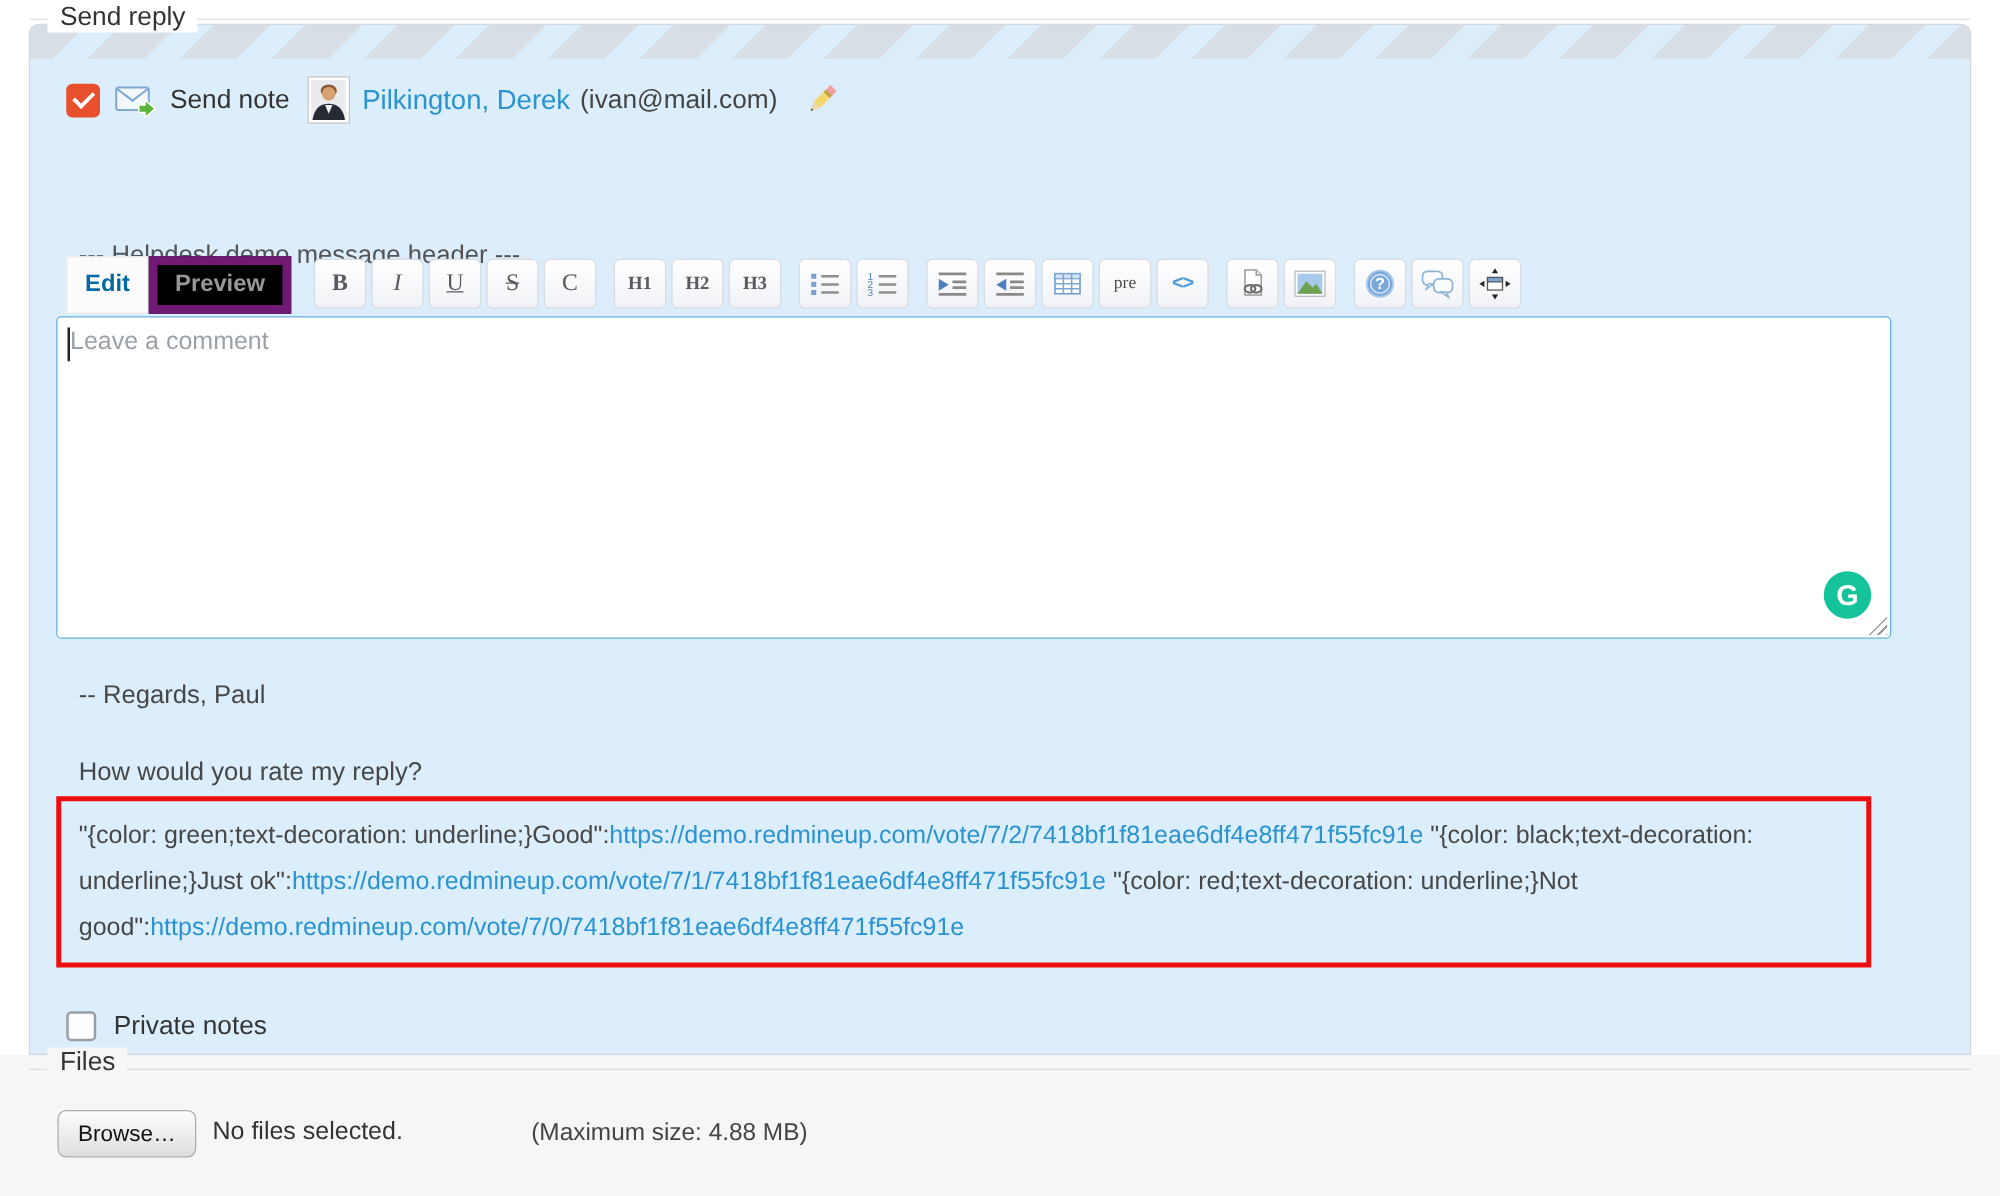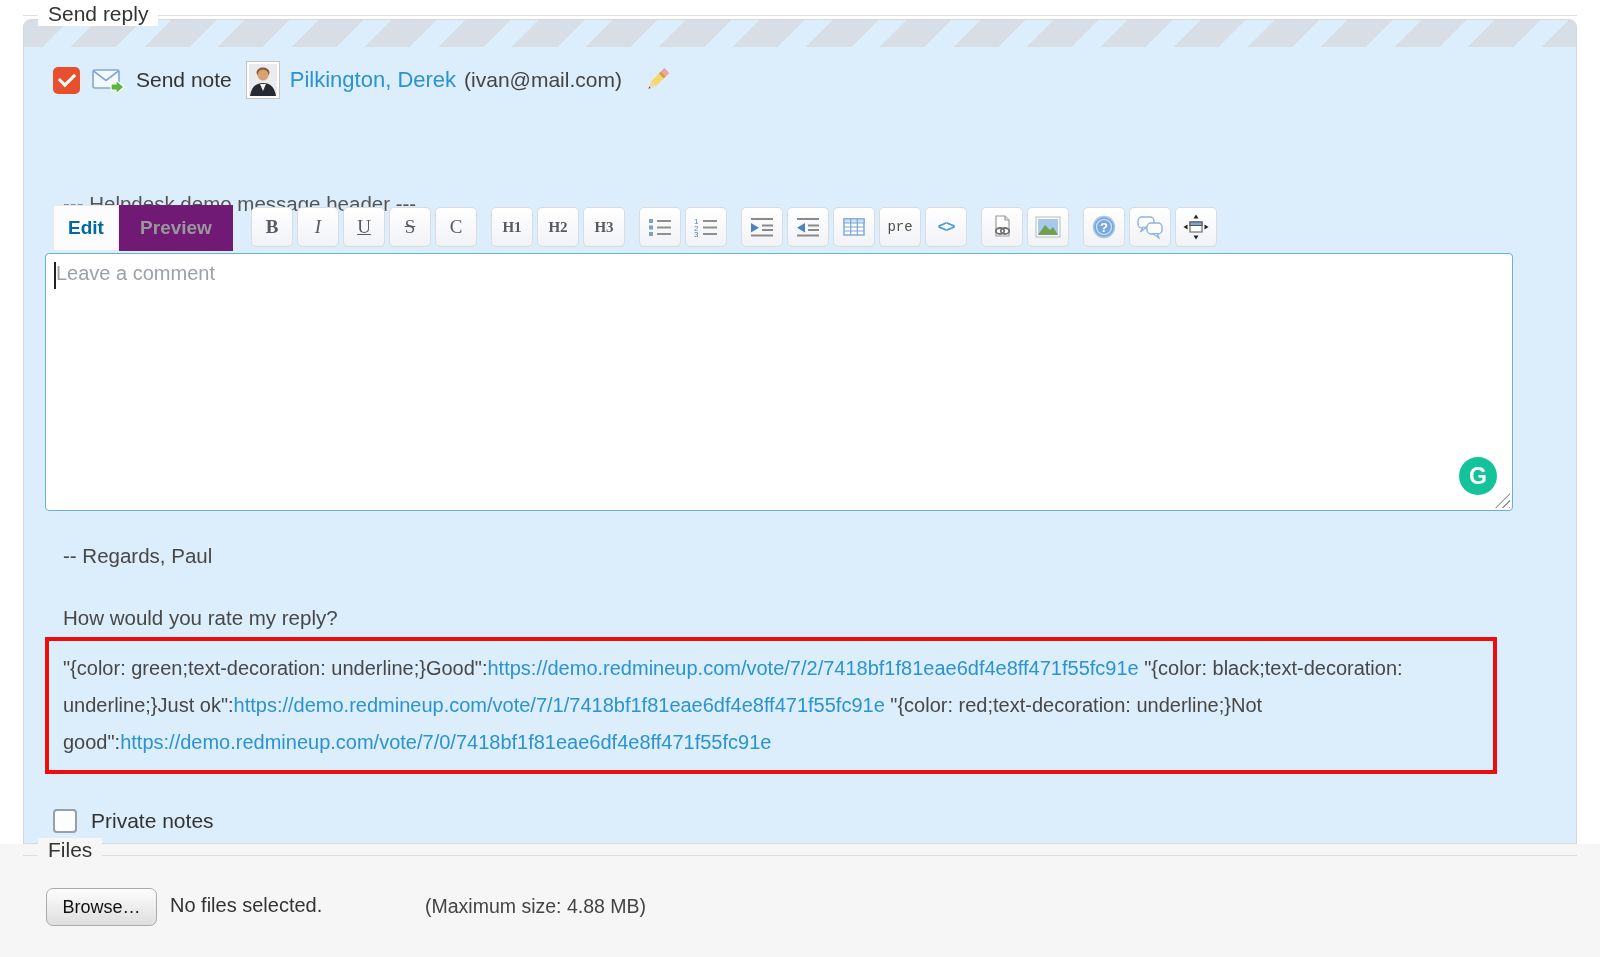--- a/index.html
+++ b/index.html
@@ -29,29 +29,29 @@
   .avatar-frame { border:1px solid #c3c3c3; background:#fff; padding:2px; line-height:0; margin:0 10px 0 14px; }
   .name-link { font-size:22px; color:#2a93d0; cursor:pointer; margin-right:8px; }
   .email-txt { font-size:21px; color:#444; margin-right:22px; }
 
   .hdr-msg { position:absolute; left:39px; top:139px; font-size:20.5px; color:#545454;margin-top:33px; }
 
   
   .toolbar { position:absolute; left:29px; top:185px; display:flex; align-items:flex-start; }
   .tab { height:46px; display:flex; align-items:center; justify-content:center; font-size:19px; font-weight:bold; cursor:pointer; }
   .tab-active { width:66px; background:#fcfcfd; border:1px solid #e9e9ec; color:#0369a1; }
-  .tab-idle { width:114px; background:#701a75; border:7px solid #701a75; color:#98989c; }
+  .tab-idle { width:114px; background:#000000; border:7px solid #701a75; color:#98989c; }
   .tb-gap { width:18px; }
   .tbtn { width:42px; height:40px; margin:2px 4px 0 0; border:1px solid #d9dce1; border-radius:5px;
           background:linear-gradient(#ffffff,#f1f2f6); display:flex; align-items:center; justify-content:center; cursor:pointer; }
   .gend { margin-right:14px; }
   .bt-letter { font-family:"Liberation Serif","DejaVu Serif",serif; font-size:19px; color:#565b61; }
   .b-bold { font-weight:bold; } .b-ital { font-style:italic; } .b-und { text-decoration:underline; } .b-str { text-decoration:line-through; }
   .b-h { font-size:15px; font-weight:bold;text-align:center; }
-  .b-pre { font-family:Liberation Mono, monospace; font-size:14px; color:#4e4e4e; }
+  .b-pre { font-family:Liberation Serif, serif; font-size:14px; color:#4e4e4e; }
   .b-code { font-size:16px; font-weight:bold; color:#4c9bd8; letter-spacing:-1px; }
 
   
   .ta-wrap { position:absolute; left:21px; top:233px; width:1468px; height:258px;border-radius:10px; }
   .ta-wrap textarea { width:100%; height:100%; border:1px solid #66b0de; border-radius:4px; background:#fff;
                       padding:8px 10px; font-family:"Liberation Sans","DejaVu Sans",sans-serif; font-size:20px; color:#333; resize:none; outline:none; }
   .ta-wrap textarea::placeholder { color:#9aa1a8; }
   .caret { position:absolute; left:9px; top:9px; width:2px; height:27px; background:#222; pointer-events:none; }
   .gram { position:absolute; right:16px; bottom:16px; width:38px; height:38px; border-radius:50%; background:#15c39a;
           color:#fff; font-size:23px; font-weight:bold; display:flex; align-items:center; justify-content:center; cursor:pointer; }

